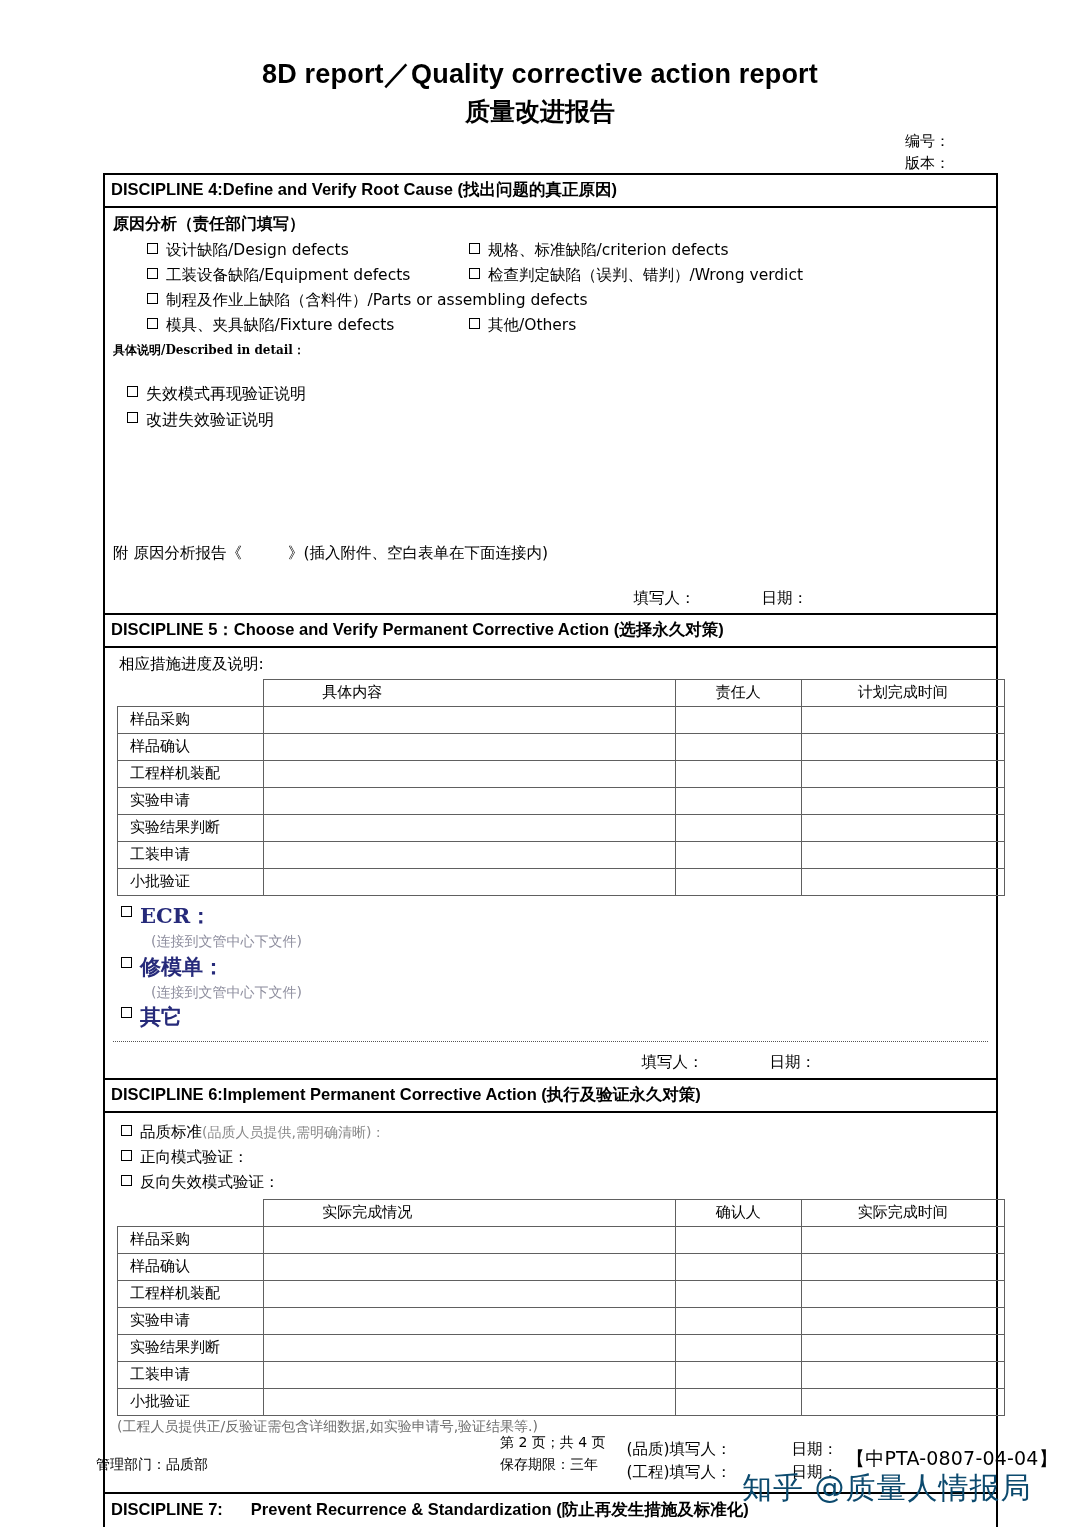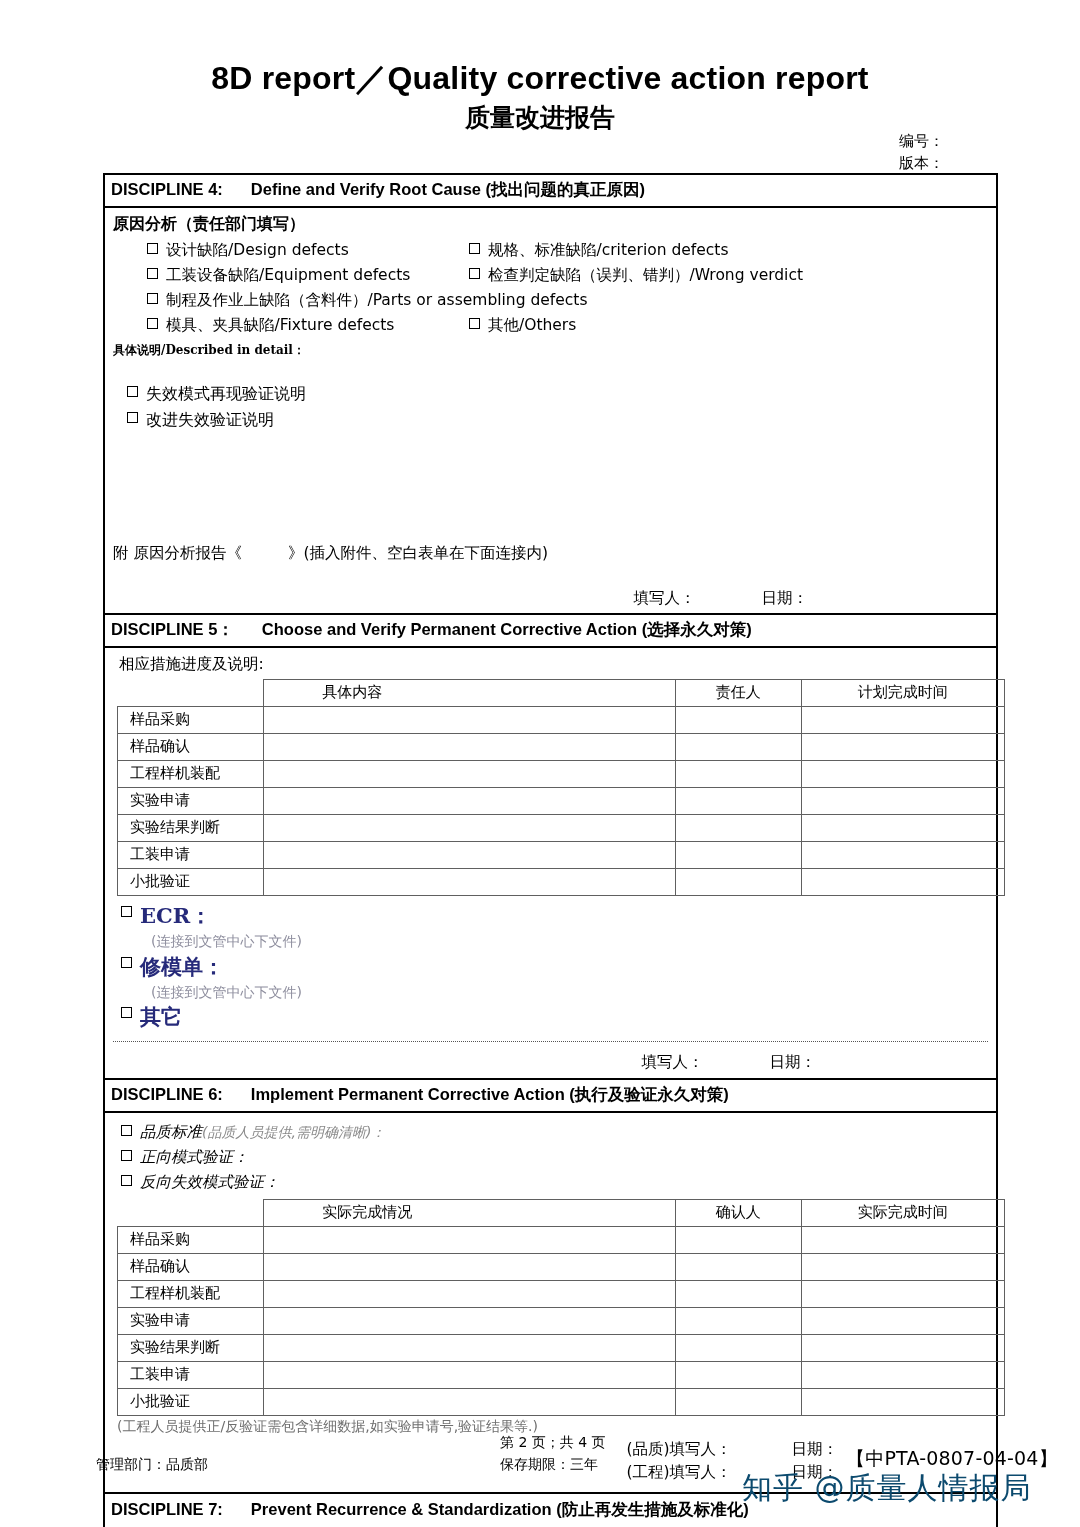--- a/index.html
+++ b/index.html
@@ -21,36 +21,36 @@
     height: 1527px;
     box-sizing: border-box;
   }
 
   
   .title-block {
     text-align: center;
     padding-top: 58px;
   }
   .title-en {
-    font-size: 32px;
+    font-size: 27px;
     font-weight: bold;
     letter-spacing: 0.2px;
     line-height: 1.25;
   }
   .title-cn {
     font-size: 25px;
     font-weight: bold;
     line-height: 1.35;
     margin-top: 3px;
   }
 
   
   .meta {
     position: absolute;
-    right: 136px;
+    right: 130px;
     top: 131px;
     font-size: 15px;
     line-height: 1.45;
     text-align: left;
     font-family: "DejaVu Sans", "Liberation Sans", sans-serif;
   }
 
   
   .frame {
     position: absolute;
@@ -64,21 +64,21 @@
 
   .disc-header {
     border-bottom: 2px solid #000;
     padding: 5px 0 6px 6px;
     font-size: 16.5px;
     font-weight: bold;
     white-space: nowrap;
     line-height: 1.2;
   }
   .disc-header .dnum { display: inline-block; }
-  .disc-header .dtitle { display: inline-block; margin-left: 28px; }
+  .disc-header .dtitle { display: inline-block; }
   .disc-header .dcn { font-weight: bold; }
 
   .sect-body { padding: 4px 8px 4px 8px; }
 
   .sec-label {
     font-size: 16px;
     font-weight: bold;
     line-height: 1.5;
     font-family: "DejaVu Sans", "Liberation Sans", sans-serif;
   }
@@ -188,21 +188,21 @@
     display: flex;
     justify-content: flex-end;
     font-size: 15.5px;
     font-family: "DejaVu Sans", "Liberation Sans", sans-serif;
     padding: 6px 180px 5px 0;
   }
   .d5-sign .sfield { margin-left: 66px; }
   .d5-sign .sfield:first-child { margin-left: 0; }
 
   
-  .d6-checks { margin-left: 8px; margin-top: 3px; font-style: italic; }
+  .d6-checks { margin-left: 8px; margin-top: 3px; }
   .d6-checks .cbtext { font-size: 15.5px; }
   .d6-checks .sub { color: #8a8a8a; font-size: 14px; }
 
   .note-small {
     font-size: 14px;
     color: #6f6f6f;
     font-family: "DejaVu Sans", "Liberation Sans", sans-serif;
     margin: 2px 0 0 4px;
   }
 

